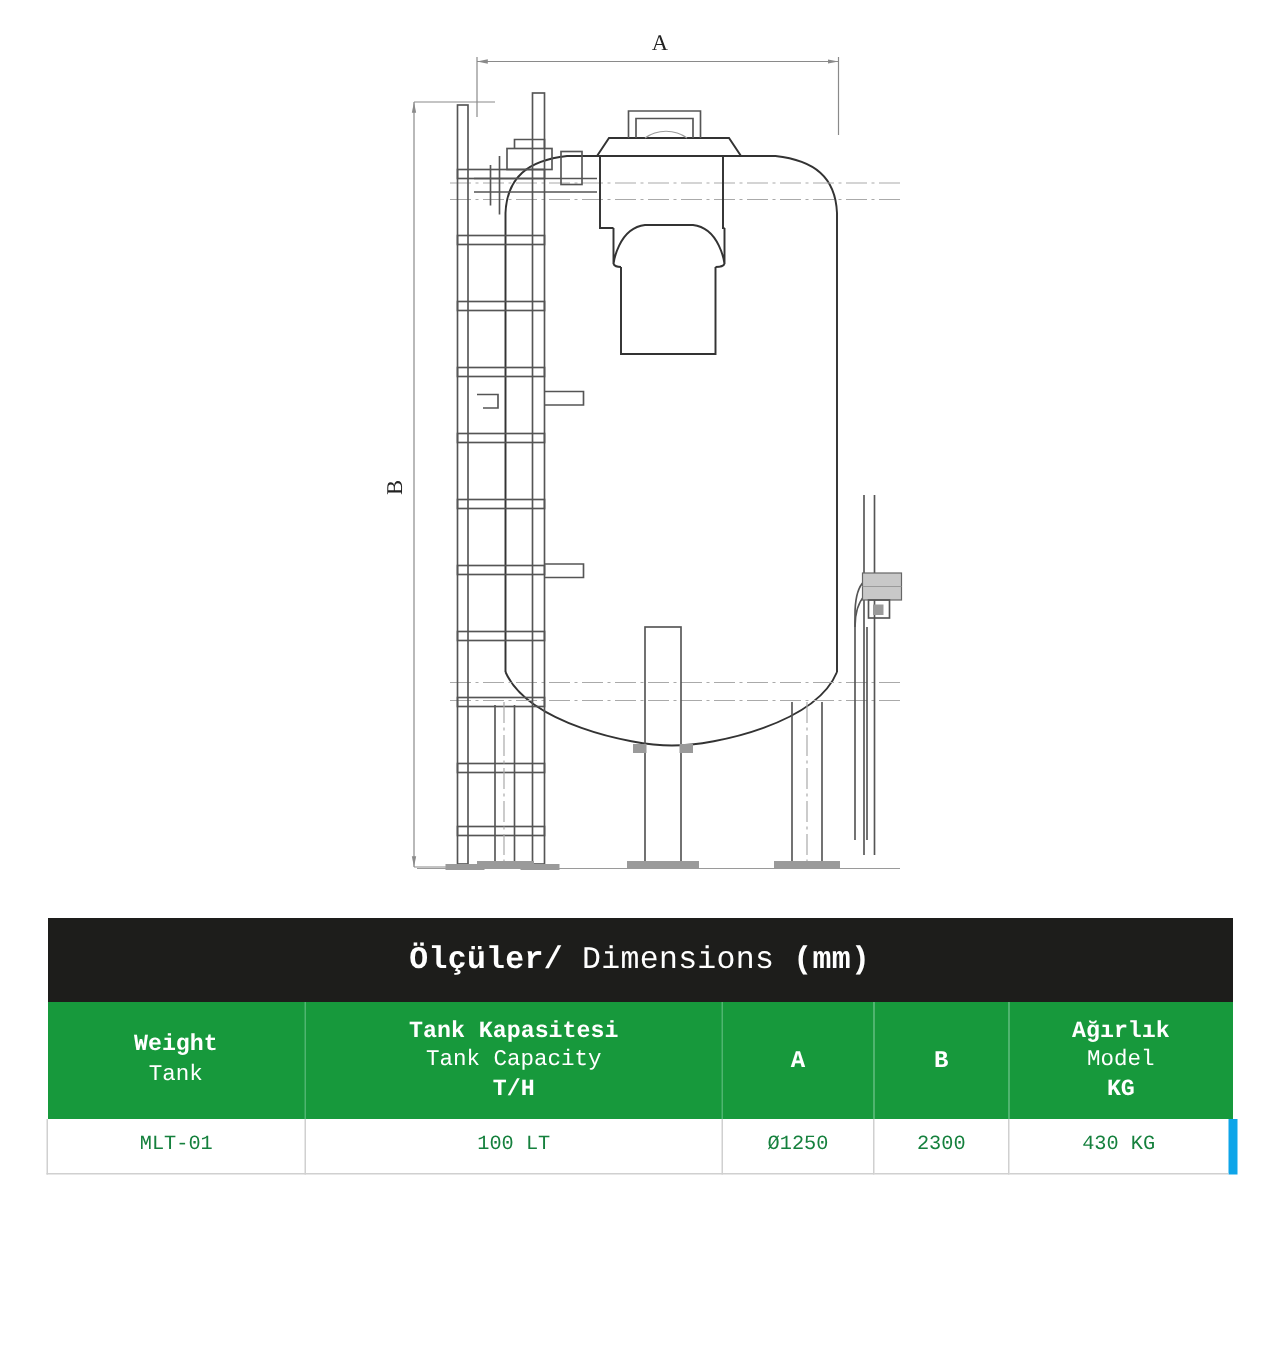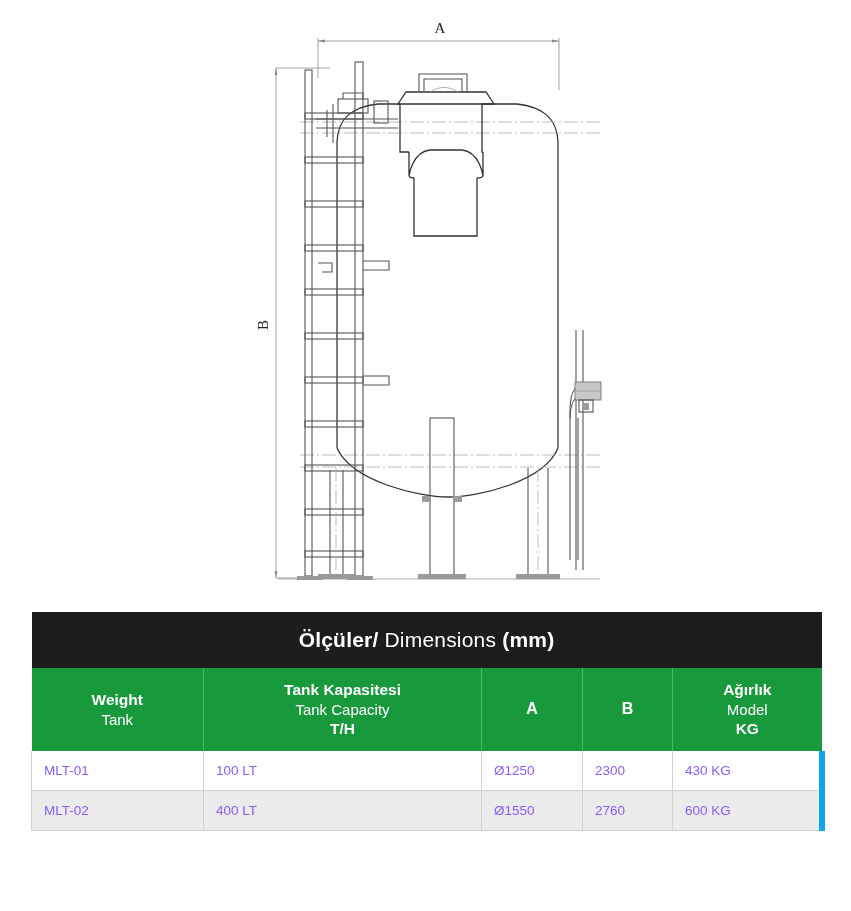--- a/index.html
+++ b/index.html
@@ -18,21 +18,21 @@
 
   
   #spec-table {
     position: absolute;
     left: 31px;
     top: 612px;
     width: 790px;
     border-collapse: collapse;
     table-layout: fixed;
   }
-  #spec-table td, #spec-table th { padding: 12px; }
+  #spec-table td, #spec-table th { padding: 0; font-family: Liberation Mono, monospace; }
 
   .title-bar {
     background: #1d1d1b;
     color: #ffffff;
     height: 56px;
     text-align: center;
     vertical-align: middle;
     font-size: 21px;
     letter-spacing: .2px;
   }
@@ -49,23 +49,24 @@
     line-height: 1.28;
     font-size: 15px;
   }
   .head-row th:last-child { border-right: none; }
   .head-row .hl-bold { display: block; font-weight: bold; font-size: 15.5px; }
   .head-row .hl-reg  { display: block; font-weight: normal; font-size: 15px; }
   .head-row .hl-single { font-weight: bold; font-size: 16px; }
 
   .data-row td {
     height: 36px;
+    text-align: center;
     vertical-align: middle;
     font-size: 13.5px;
-    color: #8b5cf6;
+    color: #15803d;
     border-right: 1px solid #d0d0d0;
     border-bottom: 1px solid #d0d0d0;
   }
   .data-row td:first-child { border-left: 1px solid #d0d0d0; }
   .data-row td:last-child  { border-right: 6px solid #0ea5e9; }
   .data-row.odd  td { background: #ffffff; }
   .data-row.even td { background: #ebebeb; }
 
   .c-model { width: 172px; }
   .c-cap   { width: 278px; }
@@ -261,23 +262,16 @@
       </tr>
     </thead>
     <tbody>
       <tr class="data-row odd">
         <td>MLT-01</td>
         <td>100 LT</td>
         <td>Ø1250</td>
         <td>2300</td>
         <td>430 KG</td>
       </tr>
-      <tr class="data-row even">
-        <td>MLT-02</td>
-        <td>400 LT</td>
-        <td>Ø1550</td>
-        <td>2760</td>
-        <td>600 KG</td>
-      </tr>
     </tbody>
   </table>
 
 </div>
 
 </body></html>

